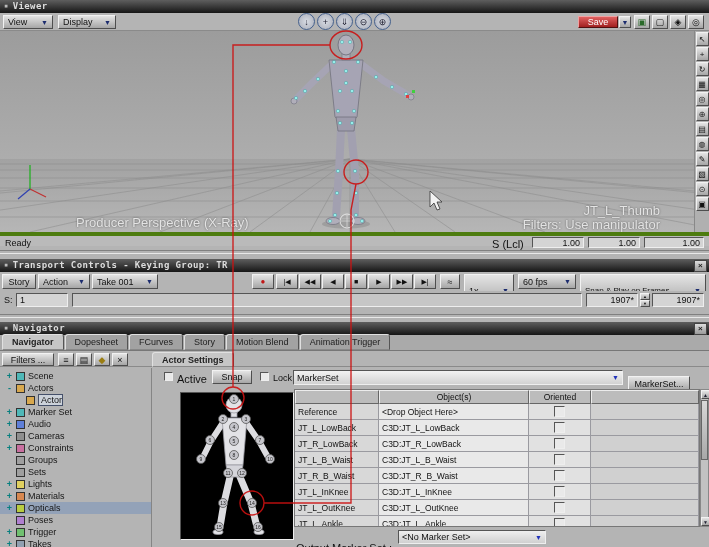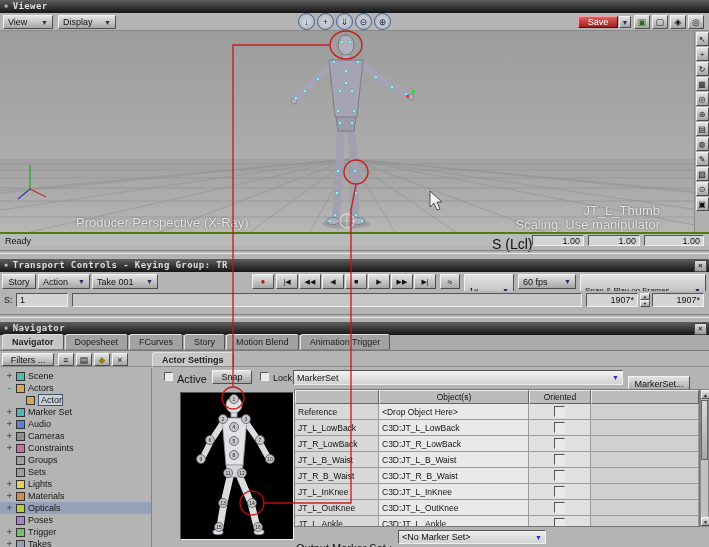--- a/index.html
+++ b/index.html
@@ -182,41 +182,41 @@
       <circle cx="347" cy="190" r="7" stroke-width="1"></circle>
       <line x1="347" y1="184" x2="347" y2="196" stroke-width="0.6"></line>
       <line x1="341" y1="190" x2="353" y2="190" stroke-width="0.6"></line>
     </g>
 
     <polygon points="430,160 430,176 434,172 437,179 440,178 437,171 442,171" fill="#f2f2f2" stroke="#333" stroke-width="0.8"></polygon>
   </svg>
 
   <div class="overlay-label" style="left:76px;top:184px">Producer Perspective (X-Ray)</div>
   <div class="overlay-label" style="right:34px;top:172px">JT_L_Thumb</div>
-  <div class="overlay-label" style="right:34px;top:186px">Scaling: Use manipulator</div>
+  <div class="overlay-label" style="right:34px;top:186px">Filters: Use manipulator</div>
 </div>
 
 <div class="abs" style="left:694px;top:31px;width:15px;height:201px;background:#b0b0b0;border-left:1px solid #888">
   <div class="btn side-tool">↖</div>
   <div class="btn side-tool">+</div>
   <div class="btn side-tool">↻</div>
   <div class="btn side-tool">▦</div>
   <div class="btn side-tool">◎</div>
   <div class="btn side-tool">⊕</div>
   <div class="btn side-tool">▤</div>
   <div class="btn side-tool">◍</div>
   <div class="btn side-tool">✎</div>
   <div class="btn side-tool">▧</div>
   <div class="btn side-tool">⊙</div>
   <div class="btn side-tool">▣</div>
 </div>
 
-<div class="abs" style="left:0;top:232px;width:709px;height:14px;background:#bababa;border-top:2px solid #4d7c0f">
+<div class="abs" style="left:0;top:232px;width:709px;height:14px;background:#bababa;border-top:4px solid #4d7c0f">
   <span class="abs" style="left:5px;top:2px;font-size:9px">Ready</span>
-  <span class="abs" style="left:492px;top:2px;font-size:14px">S (Lcl)</span>
+  <span class="abs" style="left:492px;top:2px;font-size:11px">S (Lcl)</span>
   <div class="abs field" style="left:532px;top:1px;width:52px;height:11px;justify-content:flex-end">1.00</div>
   <div class="abs field" style="left:588px;top:1px;width:52px;height:11px;justify-content:flex-end">1.00</div>
   <div class="abs field" style="left:644px;top:1px;width:60px;height:11px;justify-content:flex-end">1.00</div>
 </div>
 
 <div class="abs divider" style="left:0;top:250px;width:709px"></div>
 
 <div class="abs titlebar" style="left:0;top:259px;width:709px">
   <span class="bullet">▪</span>
   <span>Transport Controls  -  Keying Group: TR</span>

